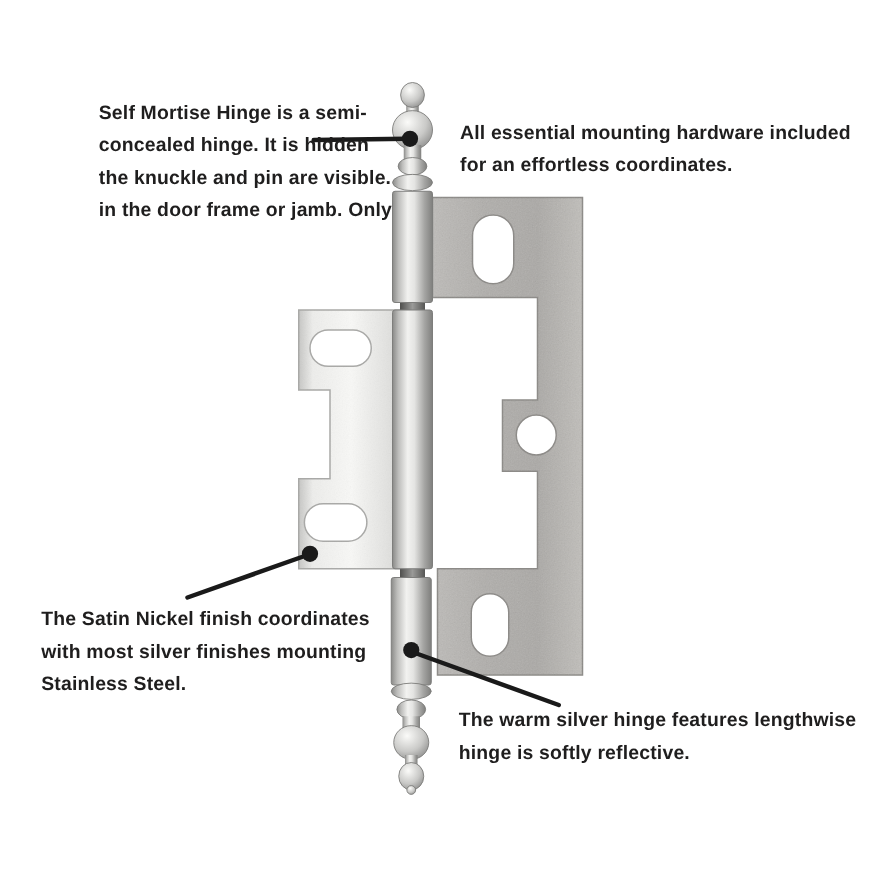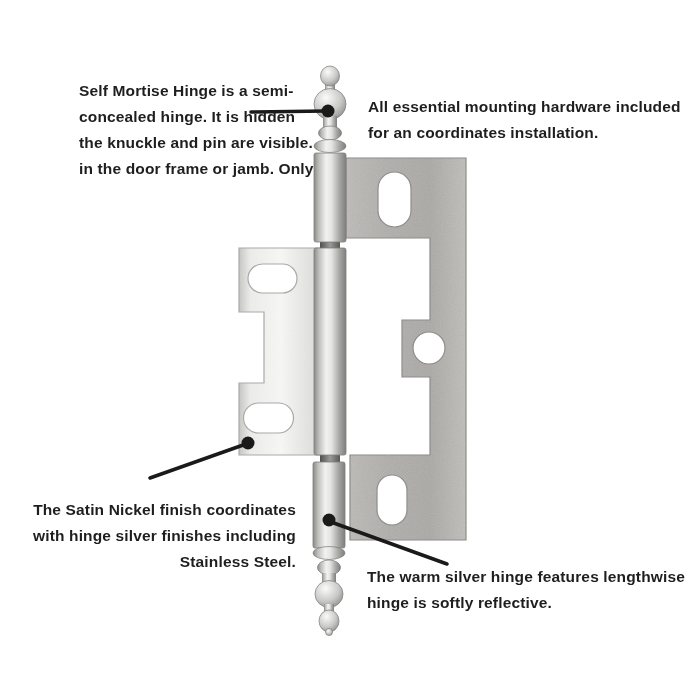--- a/index.html
+++ b/index.html
@@ -127,26 +127,26 @@
 
   <div class="note" style="left:41px; top:78px;margin-left:38px;">
     <div class="ln">Self Mortise Hinge is a semi-</div>
     <div class="ln">concealed hinge. It is hidden</div>
     <div class="ln">the knuckle and pin are visible.</div>
     <div class="ln">in the door frame or jamb. Only</div>
   </div>
 
   <div class="note" style="left:368px; top:78px;margin-top:16px;">
     <div class="ln">All essential mounting hardware included</div>
-    <div class="ln">for an coordinates installation.</div>
+    <div class="ln">for an effortless coordinates.</div>
   </div>
 
-  <div class="note" style="left:33px; top:497px;text-align:right;">
+  <div class="note" style="left:33px; top:483px;">
     <div class="ln">The Satin Nickel finish coordinates</div>
-    <div class="ln">with hinge silver finishes including</div>
+    <div class="ln">with most silver finishes mounting</div>
     <div class="ln">Stainless Steel.</div>
   </div>
 
   <div class="note" style="left:367px; top:564px;">
     <div class="ln">The warm silver hinge features lengthwise</div>
     <div class="ln">hinge is softly reflective.</div>
   </div>
 
 </div>
 

